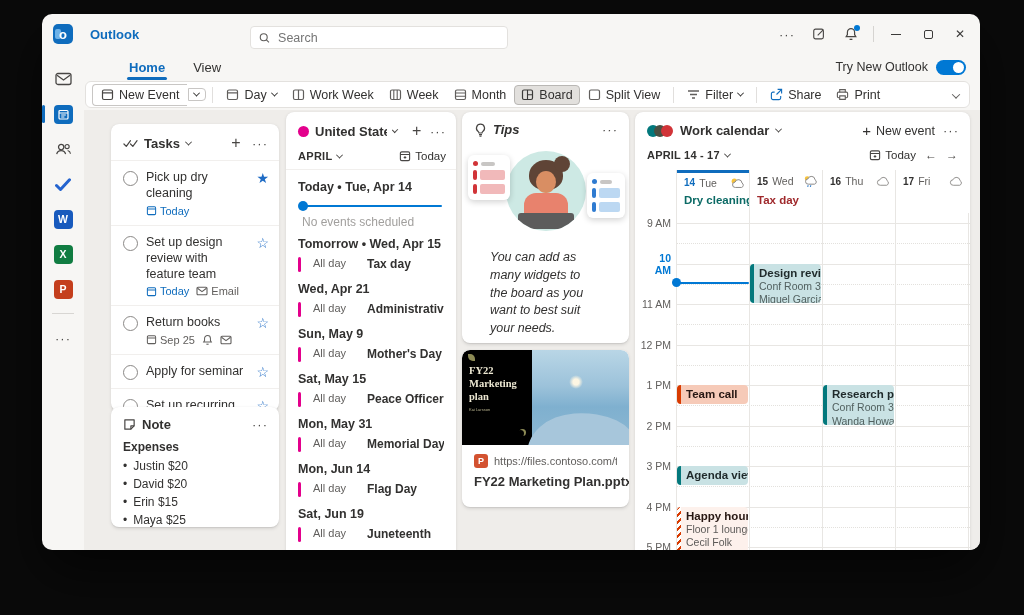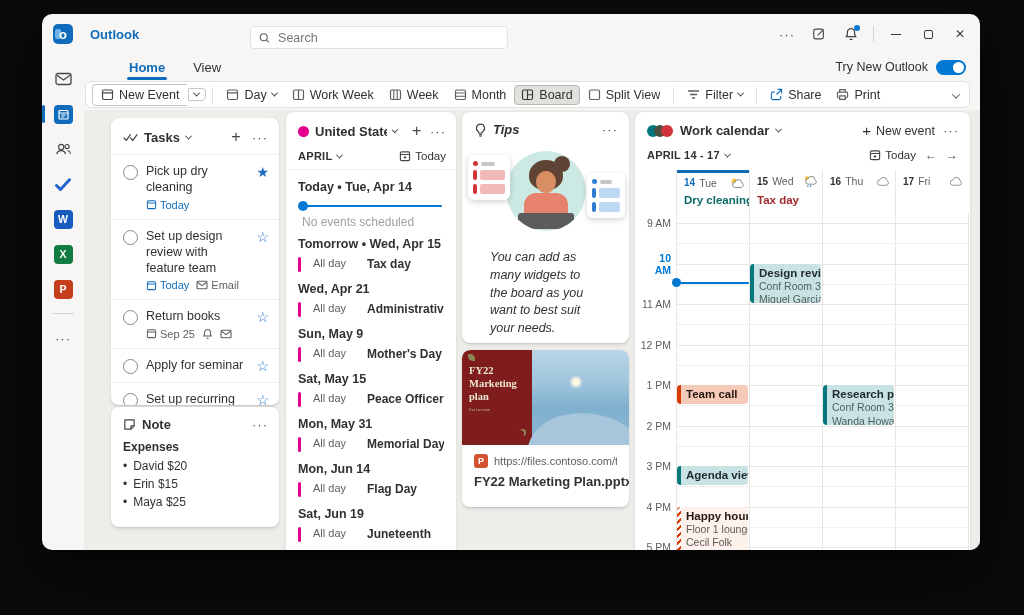--- a/index.html
+++ b/index.html
@@ -65,21 +65,21 @@
   .chev.big{width:6px;height:6px;}
   .toolbar .collapse{margin-left:auto;color:var(--ink2);padding-right:4px;}
   
   .boardbg{position:absolute;left:42px;right:0;top:96px;bottom:0;background:var(--board);}
   .card{position:absolute;background:#fff;border-radius:8px;box-shadow:0 1.2px 3.6px rgba(0,0,0,.1),0 .3px .9px rgba(0,0,0,.07);}
   .card-head{display:flex;align-items:center;gap:6px;padding:10px 10px 8px 12px;font-size:13px;font-weight:bold;color:var(--ink);}
   .card-head .spacer{flex:1;}
   .hbtn{color:#484644;font-weight:normal;display:flex;align-items:center;justify-content:center;width:18px;}
   .plus{font-size:16px;font-weight:normal;}
   
-  .card-tasks{left:69px;top:104px;width:168px;height:287px;overflow:hidden;}
+  .card-tasks{left:69px;top:110px;width:168px;height:287px;overflow:hidden;}
   .task-row{display:flex;align-items:flex-start;gap:8px;padding:8px 10px 8px 12px;border-top:1px solid #f1efed;}
   .t-circle{flex:none;width:15px;height:15px;border:1.4px solid #8a8886;border-radius:50%;margin-top:2px;}
   .t-mid{flex:1;min-width:0;}
   .t-title{font-size:12.5px;color:var(--ink);line-height:1.3;}
   .t-meta{display:flex;align-items:center;gap:7px;margin-top:3px;font-size:11px;color:var(--ink2);}
   .t-meta .mi{display:flex;align-items:center;gap:3px;}
   .t-meta .blue{color:var(--accent);}
   .t-star{flex:none;font-size:14px;color:#1f6cc5;line-height:1;margin-top:2px;}
   
   .card-note{left:69px;top:393px;width:168px;height:120px;overflow:hidden;}
@@ -121,21 +121,21 @@
   .mini .v{width:4px;height:10px;border-radius:2px;}
   .mini .r{height:10px;border-radius:2px;flex:1;}
   .mini-left{left:6px;top:8px;}
   .mini-right{right:4px;top:26px;width:38px;}
   .tips-body{padding:0 28px;font-size:12.5px;color:var(--ink);line-height:1.42;}
   .tips-btn{margin:12px 12px 0;display:inline-block;border:1px solid #8a8886;border-radius:3px;padding:5px 12px;
     font-size:12.5px;font-weight:bold;color:var(--ink);background:#fff;}
   
   .card-file{left:420px;top:336px;width:167px;height:157px;overflow:hidden;}
   .thumb{height:95px;border-radius:8px 8px 0 0;overflow:hidden;display:flex;}
-  .thumb-left{width:42%;background:#7f1d1d;position:relative;padding:14px 7px 0;}
+  .thumb-left{width:42%;background:#000000;position:relative;padding:14px 7px 0;}
   .thumb-title{font-family:"Liberation Serif","DejaVu Serif",serif;font-size:10.5px;font-weight:bold;color:#ece7d2;line-height:1.25;}
   .thumb-author{font-size:4px;color:#b9b48f;margin-top:4px;}
   .leaf{position:absolute;left:6px;top:4px;width:7px;height:7px;border-radius:0 70% 0 70%;background:#8c8a55;}
   .moon{position:absolute;right:8px;bottom:8px;width:7px;height:7px;border-radius:50%;box-shadow:2px -1px 0 0 #8c8a55;}
   .thumb-right{flex:1;background:linear-gradient(180deg,#b9d6e6 0%,#9cc2da 38%,#7fb0cf 60%,#8db8d3 100%);position:relative;}
   .sun{position:absolute;left:38%;top:26%;width:14px;height:14px;border-radius:50%;background:radial-gradient(circle,#fdf6e3 0 30%,rgba(253,246,227,0) 70%);}
   .dune{position:absolute;left:-6px;right:-6px;bottom:-10px;height:42px;background:#a7c6db;border-radius:50% 60% 0 0/100% 90% 0 0;transform:rotate(-4deg);}
   .file-link{display:flex;align-items:center;gap:6px;padding:9px 12px 2px;}
   .ppt-tile{width:14px;height:14px;border-radius:3px;background:#d35230;color:#fff;font-size:9px;font-weight:bold;
     display:flex;align-items:center;justify-content:center;flex:none;}
@@ -481,20 +481,21 @@
           <path d="M2 2h10v6.5L8.5 12H2z" fill="none" stroke="#484644" stroke-width="1.3" stroke-linejoin="round"></path>
           <path d="M12 8.5H8.5V12" fill="none" stroke="#484644" stroke-width="1.3" stroke-linejoin="round"></path>
         </svg>
       <span>Note</span>
       <span class="spacer"></span>
       <span class="hbtn dots">···</span>
     </div>
     <div class="note-body">
       <div class="note-h">Expenses</div>
       <div>
+          <div class="note-li">Justin $20</div>
           <div class="note-li">David $20</div>
           <div class="note-li">Erin $15</div>
           <div class="note-li">Maya $25</div>
         </div>
     </div>
   </div>
 
   <div class="card card-us">
     <div class="card-head">
       <span class="us-dot"></span>

